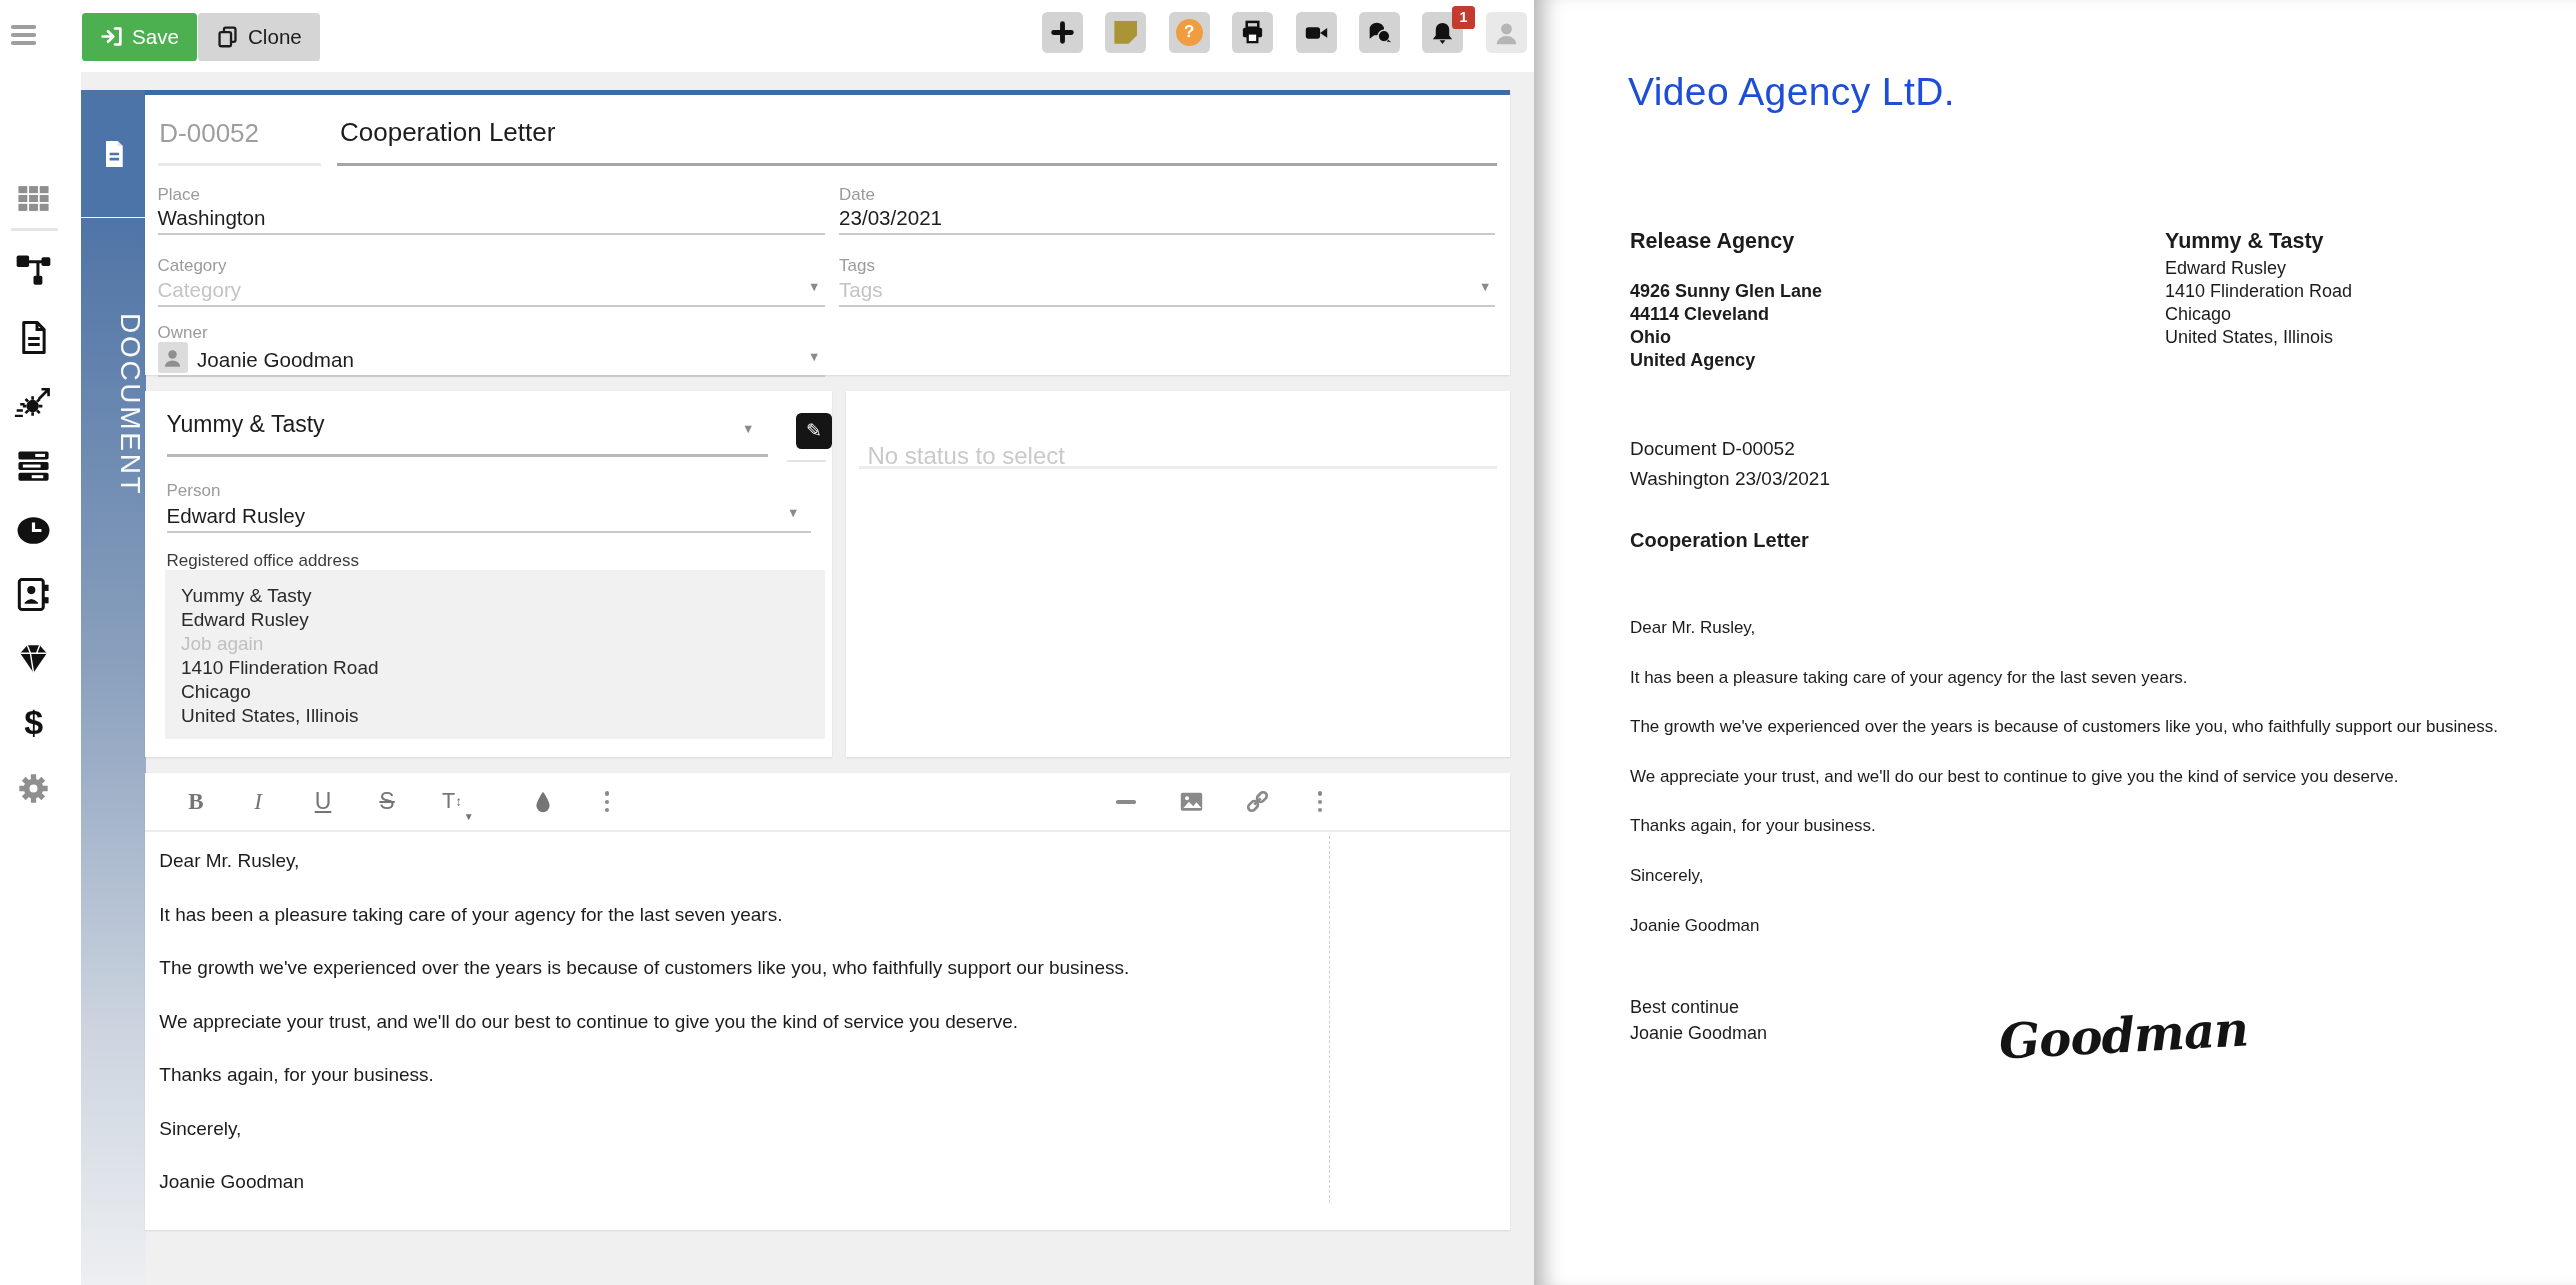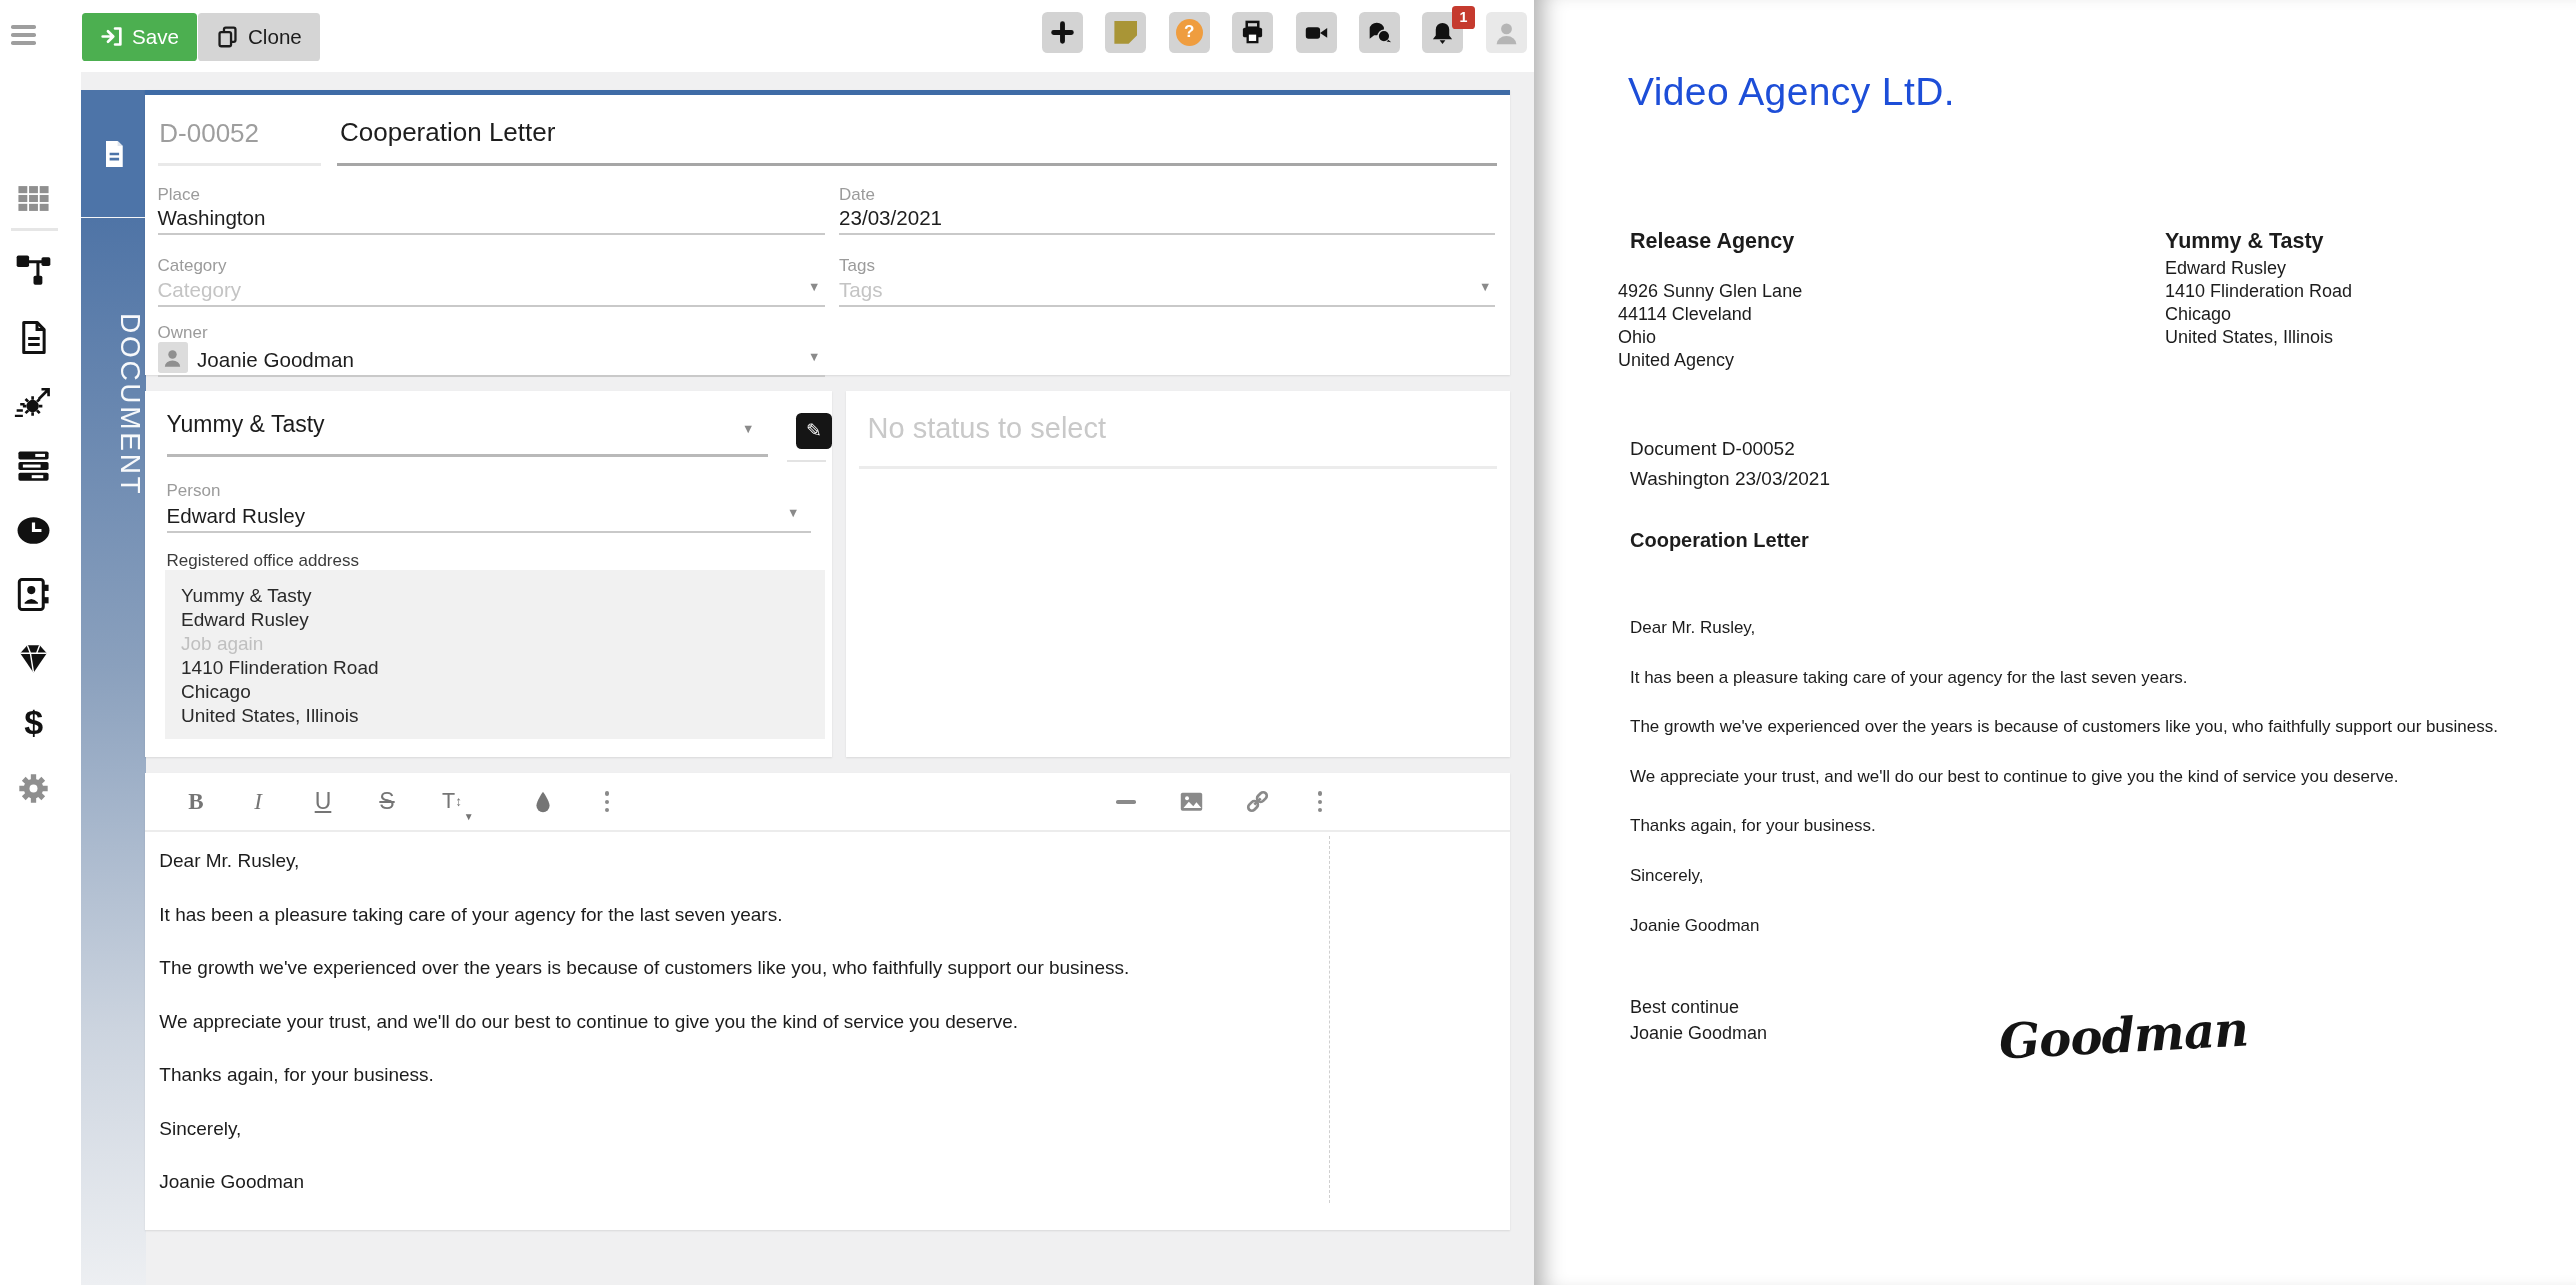--- a/index.html
+++ b/index.html
@@ -64,21 +64,21 @@
                   display:flex; align-items:center; justify-content:center; }
 
   .company-name { position:absolute; left:21.5px; top:20px; font-size:23px; font-weight:500; color:#1c1c1c; }
   .edit-btn { position:absolute; left:651px; top:21.5px; width:36px; height:36px; background:#151515; border-radius:5.4px;
               color:#fff; font-size:19px; display:flex; align-items:center; justify-content:center; cursor:pointer; }
   .addr-label { position:absolute; left:21.5px; top:160px; font-size:17px; color:#3c3c3c; }
   .addr-box { position:absolute; left:20px; top:179px; width:660px; height:169px; background:#f1f1f1; padding:14.3px 0 0 16px; }
   .addr-box div { font-size:19px; line-height:24px; color:#2a2a2a; }
   .addr-box .ph { color:#c0c0c0; }
 
-  .status-empty { position:absolute; left:21.5px; top:21px; font-size:29px; color:#c9c9c9; }
+  .status-empty { position:absolute; left:21.5px; top:51px; font-size:24px; color:#c9c9c9; }
   .status-uline { position:absolute; left:12.5px; top:75px; width:638px; height:2.7px; background:#ececec; }
 
   
   .tbtn { position:absolute; top:10.8px; width:36px; height:36px; display:flex; align-items:center; justify-content:center;
           color:#757575; font-size:23px; cursor:pointer; }
   .tb-b { font-weight:bold; font-family:"Liberation Serif",serif; }
   .tb-i { font-style:italic; font-family:"Liberation Serif",serif; }
   .tb-u { text-decoration:underline; }
   .tb-s { text-decoration:line-through; }
   .tsize { font-size:21.5px; }
@@ -93,21 +93,21 @@
   .editor-body p { font-size:19px; line-height:21.5px; margin-bottom:32px; color:#1c1c1c; }
   .editor-body p.tight { margin-bottom:6.3px; }
   .sig-ph { font-size:19px; color:#b9b9b9; }
 
   
   .preview { position:absolute; left:1534px; top:0; width:1042px; height:1285px; background:#fff;
              box-shadow:inset 21.5px 0 21.5px -12.5px rgba(0,0,0,.30); }
   .pv-title { position:absolute; left:94px; top:70px; font-size:39px; color:#1d4ed8; letter-spacing:0.4px; }
   .pv-h { font-size:21.5px; font-weight:bold; color:#1c1c1c; }
   .pv-from-h { position:absolute; left:96px; top:229px; }
-  .pv-from { position:absolute; left:84px; top:280px; }
+  .pv-from { position:absolute; left:96px; top:280px;font-weight:bold; }
   .pv-from div, .pv-to div { font-size:18px; line-height:23px; color:#1c1c1c; }
   .pv-to-h { position:absolute; left:631px; top:229px; }
   .pv-to { position:absolute; left:631px; top:257px; }
   .pv-docline { position:absolute; left:96px; top:438px; font-size:19px; }
   .pv-placeline { position:absolute; left:96px; top:468px; font-size:19px; }
   .pv-subject { position:absolute; left:96px; top:529px; font-size:20px; font-weight:bold; }
   .pv-body { position:absolute; left:96px; top:618px; width:905px; }
   .pv-body p { font-size:17px; line-height:20.6px; margin-bottom:29px; color:#1c1c1c; }
   .pv-closing { position:absolute; left:96px; top:997px; font-size:18px; }
   .pv-closer { position:absolute; left:96px; top:1023px; font-size:18px; }

